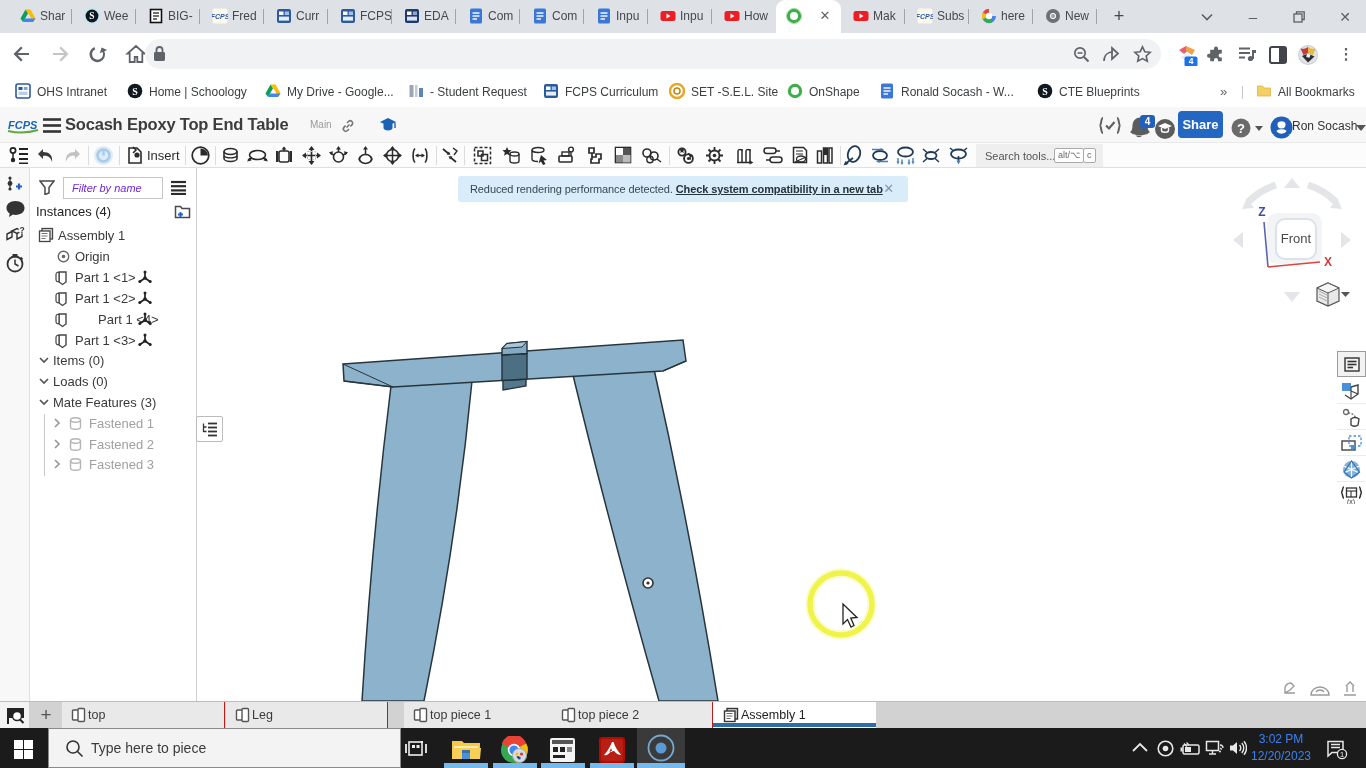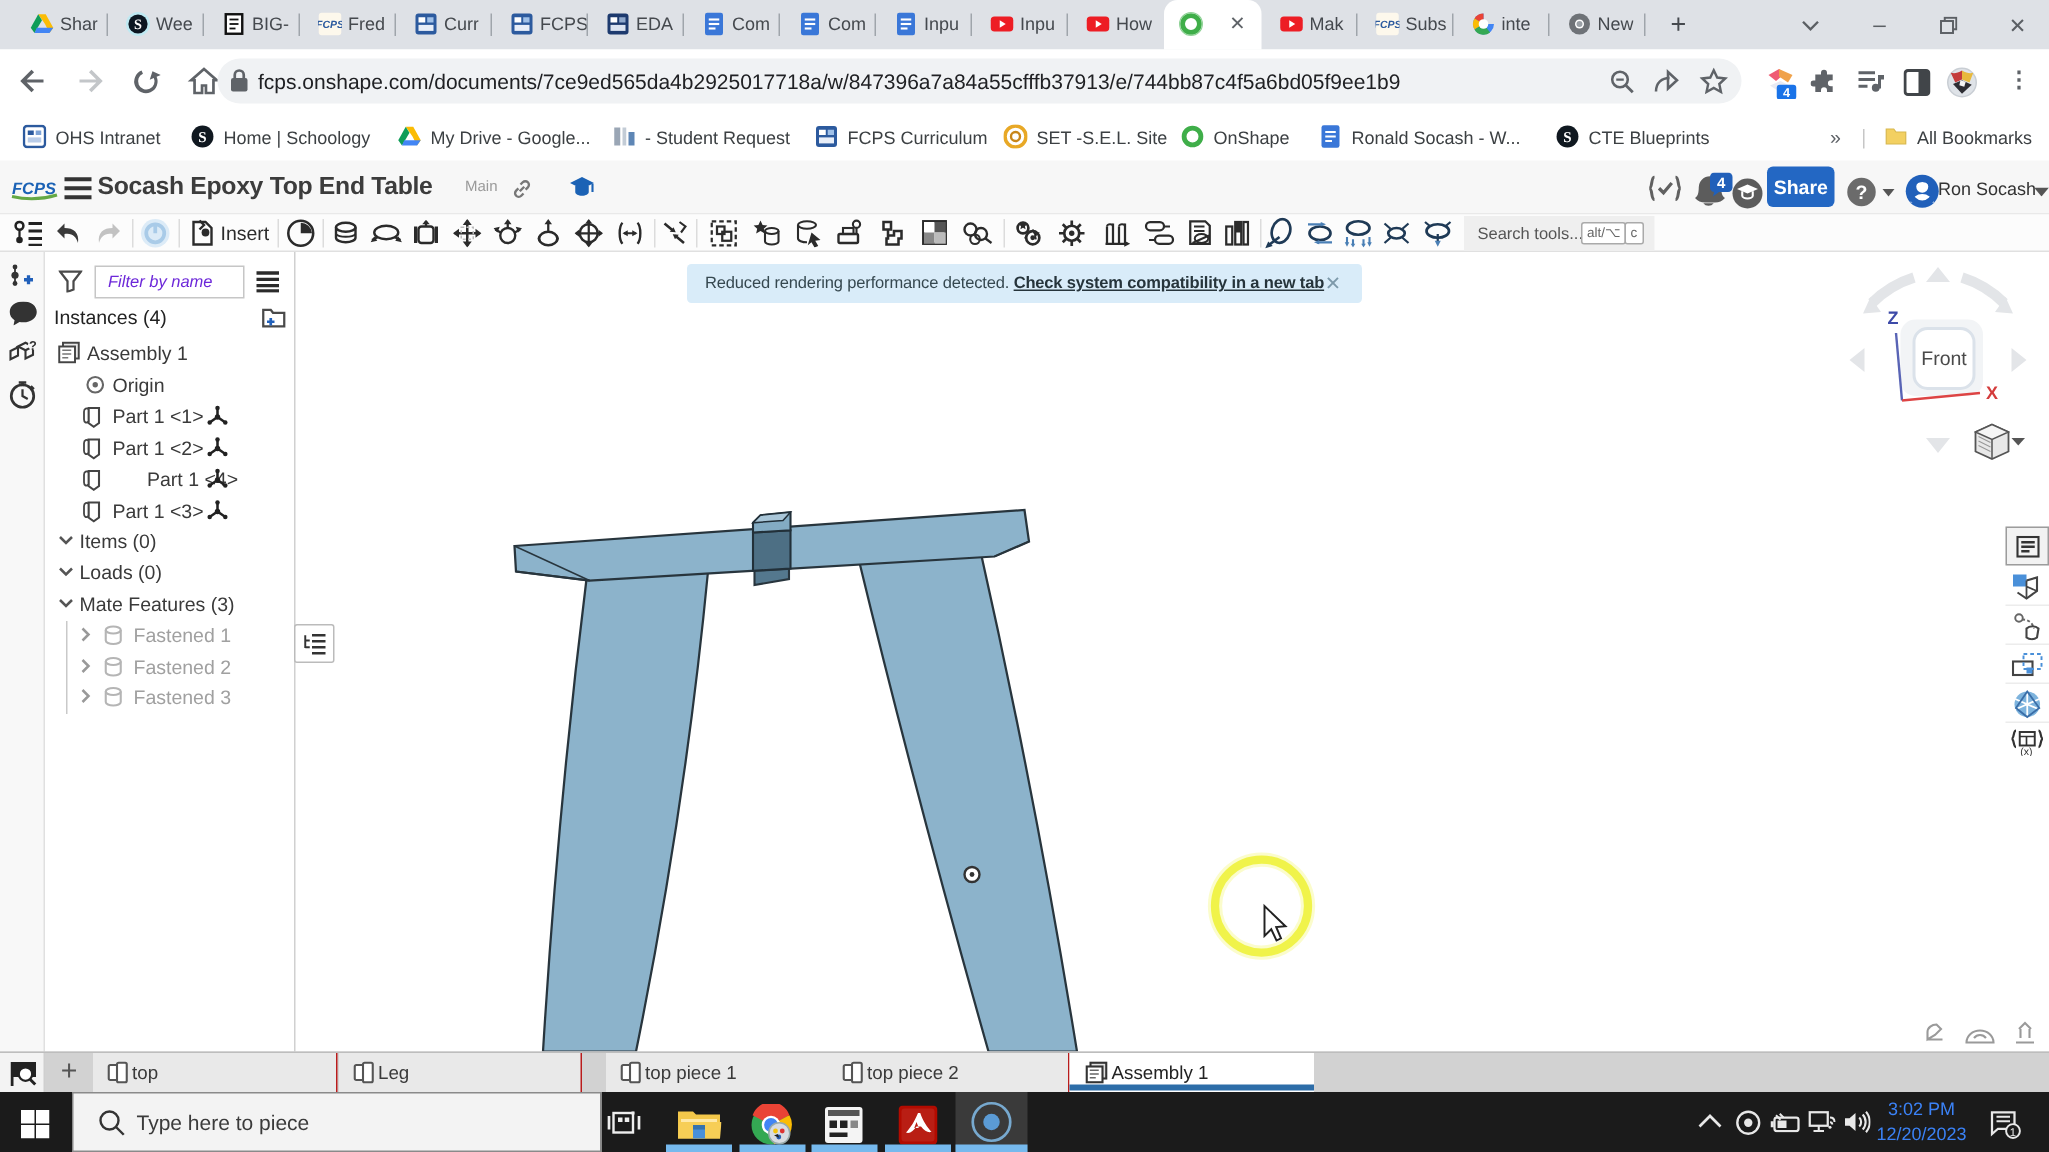--- a/index.html
+++ b/index.html
@@ -198,21 +198,21 @@
       <span class="tlabel">Subs</span>
     </div>
 <div class="tab" style="left:969px;width:63px;">
       <svg class="tico" viewBox="0 0 16 16">
         <path d="M8 1a7 7 0 1 0 7 7h-7z" fill="#4285f4"></path>
         <path d="M8 1a7 7 0 0 0-6 3.4l6 3.6z" fill="#ea4335"></path>
         <path d="M2 4.4A7 7 0 0 0 2 11.6L8 8z" fill="#fbbc04"></path>
         <path d="M2 11.6A7 7 0 0 0 12.4 13.7L8 8z" fill="#34a853"></path>
         <circle cx="8" cy="8" r="3.2" fill="#fff"></circle>
       </svg>
-      <span class="tlabel">inte</span>
+      <span class="tlabel">here</span>
     </div>
 <div class="tab" style="left:1033px;width:63px;">
       <svg class="tico" viewBox="0 0 16 16">
         <circle cx="8" cy="8" r="7" fill="#6e7277"></circle>
         <circle cx="8" cy="8" r="3" fill="#fff"></circle>
         <circle cx="8" cy="8" r="2" fill="#9aa0a6"></circle>
       </svg>
       <span class="tlabel">New</span>
     </div>
 <div class="tsep" style="left:71px"></div>
@@ -252,21 +252,20 @@
       <path d="M12 5V2L7.5 6 12 10V7a5.5 5.5 0 1 1-5.5 5.5H4.2A7.8 7.8 0 1 0 12 5z" fill="#5f6368" transform="rotate(66 12 12)"></path>
     </svg>
 <svg class="navico" style="left:124px" viewBox="0 0 24 24">
       <path d="M12 4 3.5 11.5h2.2V20h5v-5h2.6v5h5v-8.5h2.2z" fill="none" stroke="#5f6368" stroke-width="1.8"></path>
     </svg>
 <div id="urlpill"></div>
 <svg class="abs" style="left:153px;top:12px" width="13" height="17" viewBox="0 0 13 17">
       <rect x="1" y="7" width="11" height="9" rx="1.4" fill="#5f6368"></rect>
       <path d="M3.5 7V5a3 3 0 0 1 6 0v2" fill="none" stroke="#5f6368" stroke-width="1.8"></path>
     </svg>
-<div id="urltext">fcps.onshape.com/documents/7ce9ed565da4b2925017718a/w/847396a7a84a55cfffb37913/e/744bb87c4f5a6bd05f9ee1b9</div>
 <svg class="abs" style="left:1072px;top:12px" width="19" height="19" viewBox="0 0 19 19">
       <circle cx="8" cy="8" r="5.2" fill="none" stroke="#5f6368" stroke-width="1.7"></circle>
       <line x1="12" y1="12" x2="16.5" y2="16.5" stroke="#5f6368" stroke-width="1.9"></line>
       <line x1="5.5" y1="8" x2="10.5" y2="8" stroke="#5f6368" stroke-width="1.5"></line>
     </svg>
 <svg class="abs" style="left:1102px;top:12px" width="20" height="19" viewBox="0 0 20 19">
       <path d="M2 16c0-6 4-9 9-9" fill="none" stroke="#5f6368" stroke-width="1.7"></path>
       <path d="M10 3l6 5.5-6 5.5z" fill="none" stroke="#5f6368" stroke-width="1.7"></path>
     </svg>
 <svg class="abs" style="left:1133px;top:12px" width="19" height="19" viewBox="0 0 19 19">

